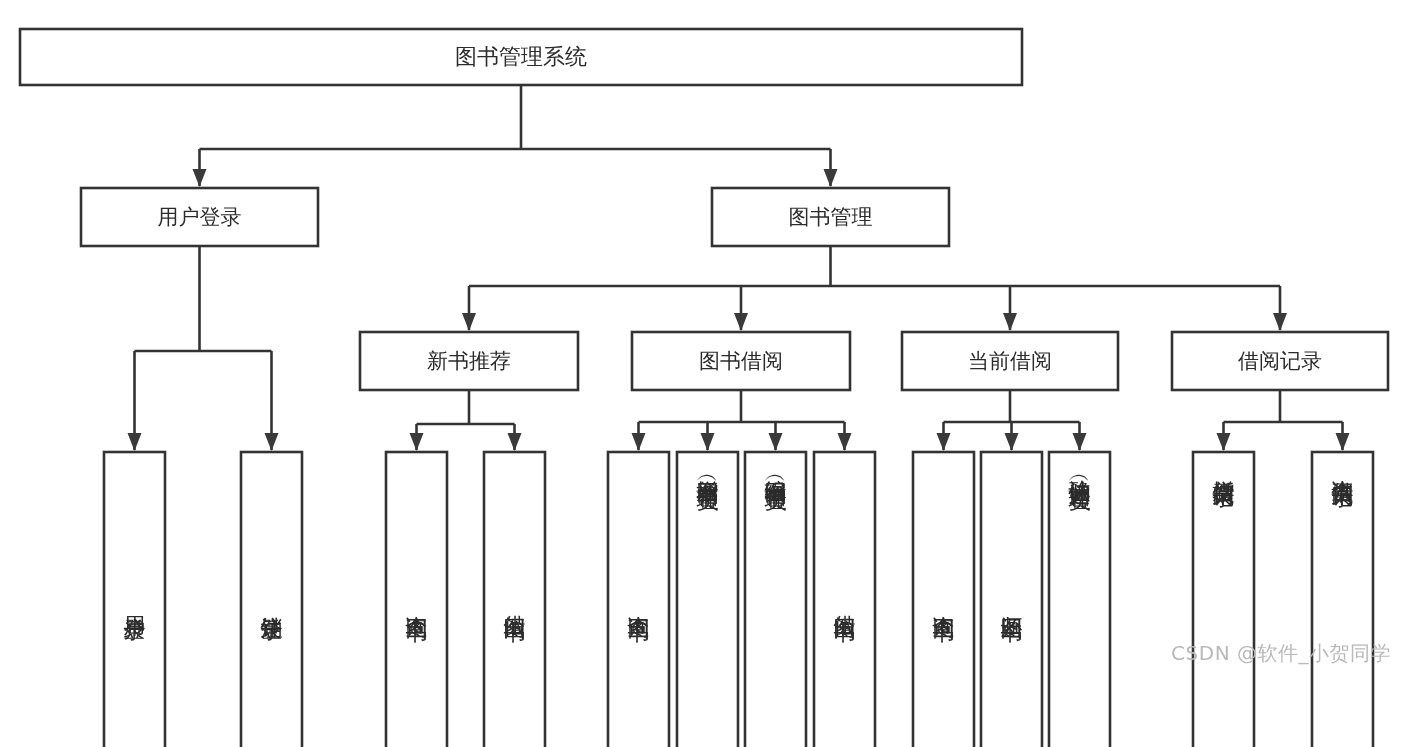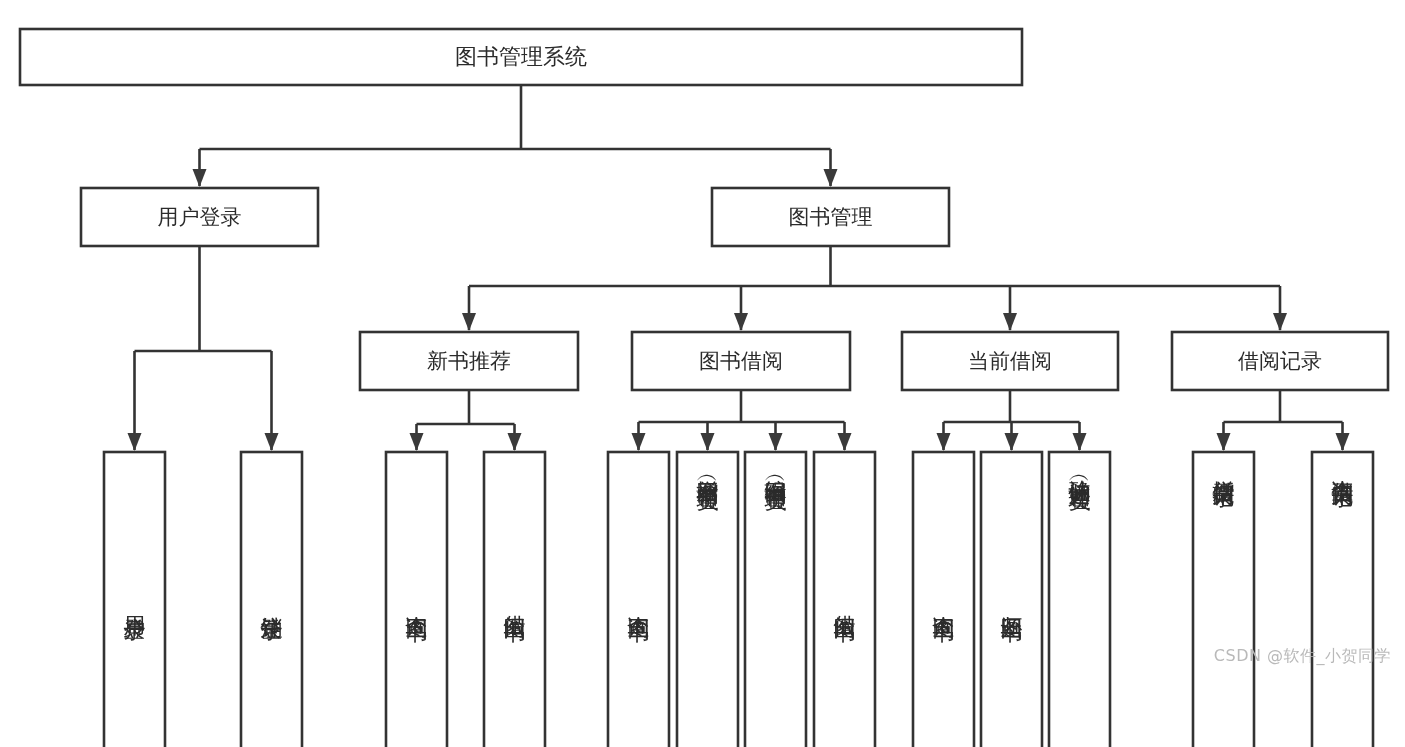--- a/index.html
+++ b/index.html
@@ -70,21 +70,21 @@
     line-height: 1.08;
     letter-spacing: 1.5px;
     color: #2b2b2b;
     white-space: nowrap;
   }
   #watermark {
     position: absolute;
     right: 14px;
     bottom: 6px;
     font-family: "DejaVu Sans", "Liberation Sans", sans-serif;
-    font-size: 16px;
+    font-size: 20px;
     color: #b9b9b9;
     letter-spacing: 0.5px;
     white-space: nowrap;
   }
 </style>
 </head>
 <body>
 
 <div id="diagram-root">
   <svg class="flowchart" id="flow-svg" viewBox="0 0 1405 747">

